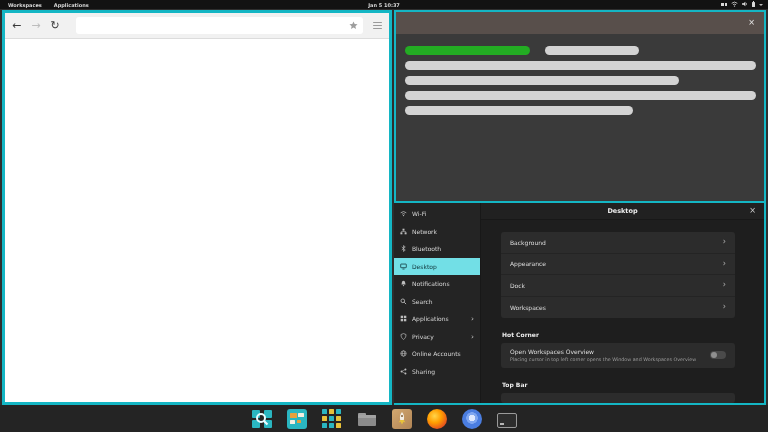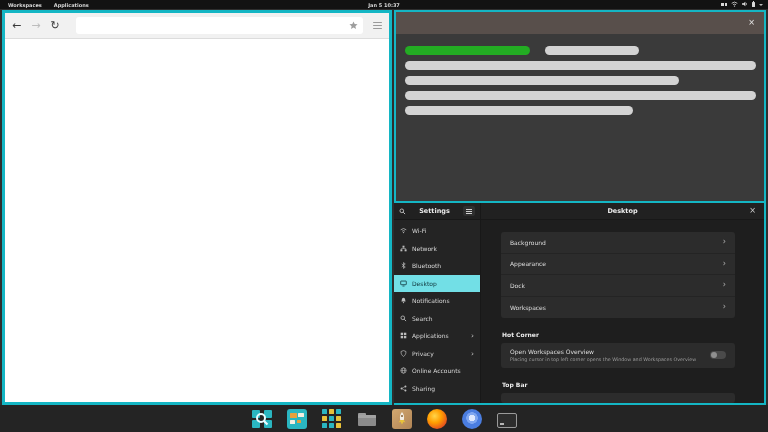--- a/index.html
+++ b/index.html
@@ -201,34 +201,20 @@
       </div>
       <div class="pill w-full"></div>
       <div class="pill w-78"></div>
       <div class="pill w-full"></div>
       <div class="pill w-65"></div>
     </div>
   </div>
 
   <div class="settings">
     <div class="s-sidebar">
-      <div class="s-side-header">
-        <span class="icon-btn">
-          <svg width="7" height="7" viewBox="0 0 10 10">
-              <circle cx="4" cy="4" r="2.6" fill="none" stroke="currentColor" stroke-width="1.2"></circle>
-              <line x1="6" y1="6" x2="8.7" y2="8.7" stroke="currentColor" stroke-width="1.3"></line>
-            </svg>
-        </span>
-        <span class="title">Settings</span>
-        <span class="menu-btn">
-            <i></i>
-            <i></i>
-            <i></i>
-          </span>
-      </div>
       <div class="s-side-list">
 
         <div class="s-item">
           <span class="s-ic">
               <svg width="7" height="7" viewBox="0 0 10 10">
                 <path d="M1 4 A6 6 0 0 1 9 4" fill="none" stroke="currentColor" stroke-width="1.1"></path>
                 <path d="M3 6 A3.2 3.2 0 0 1 7 6" fill="none" stroke="currentColor" stroke-width="1.1"></path>
                 <circle cx="5" cy="8" r="1" fill="currentColor"></circle>
               </svg>
             </span>

